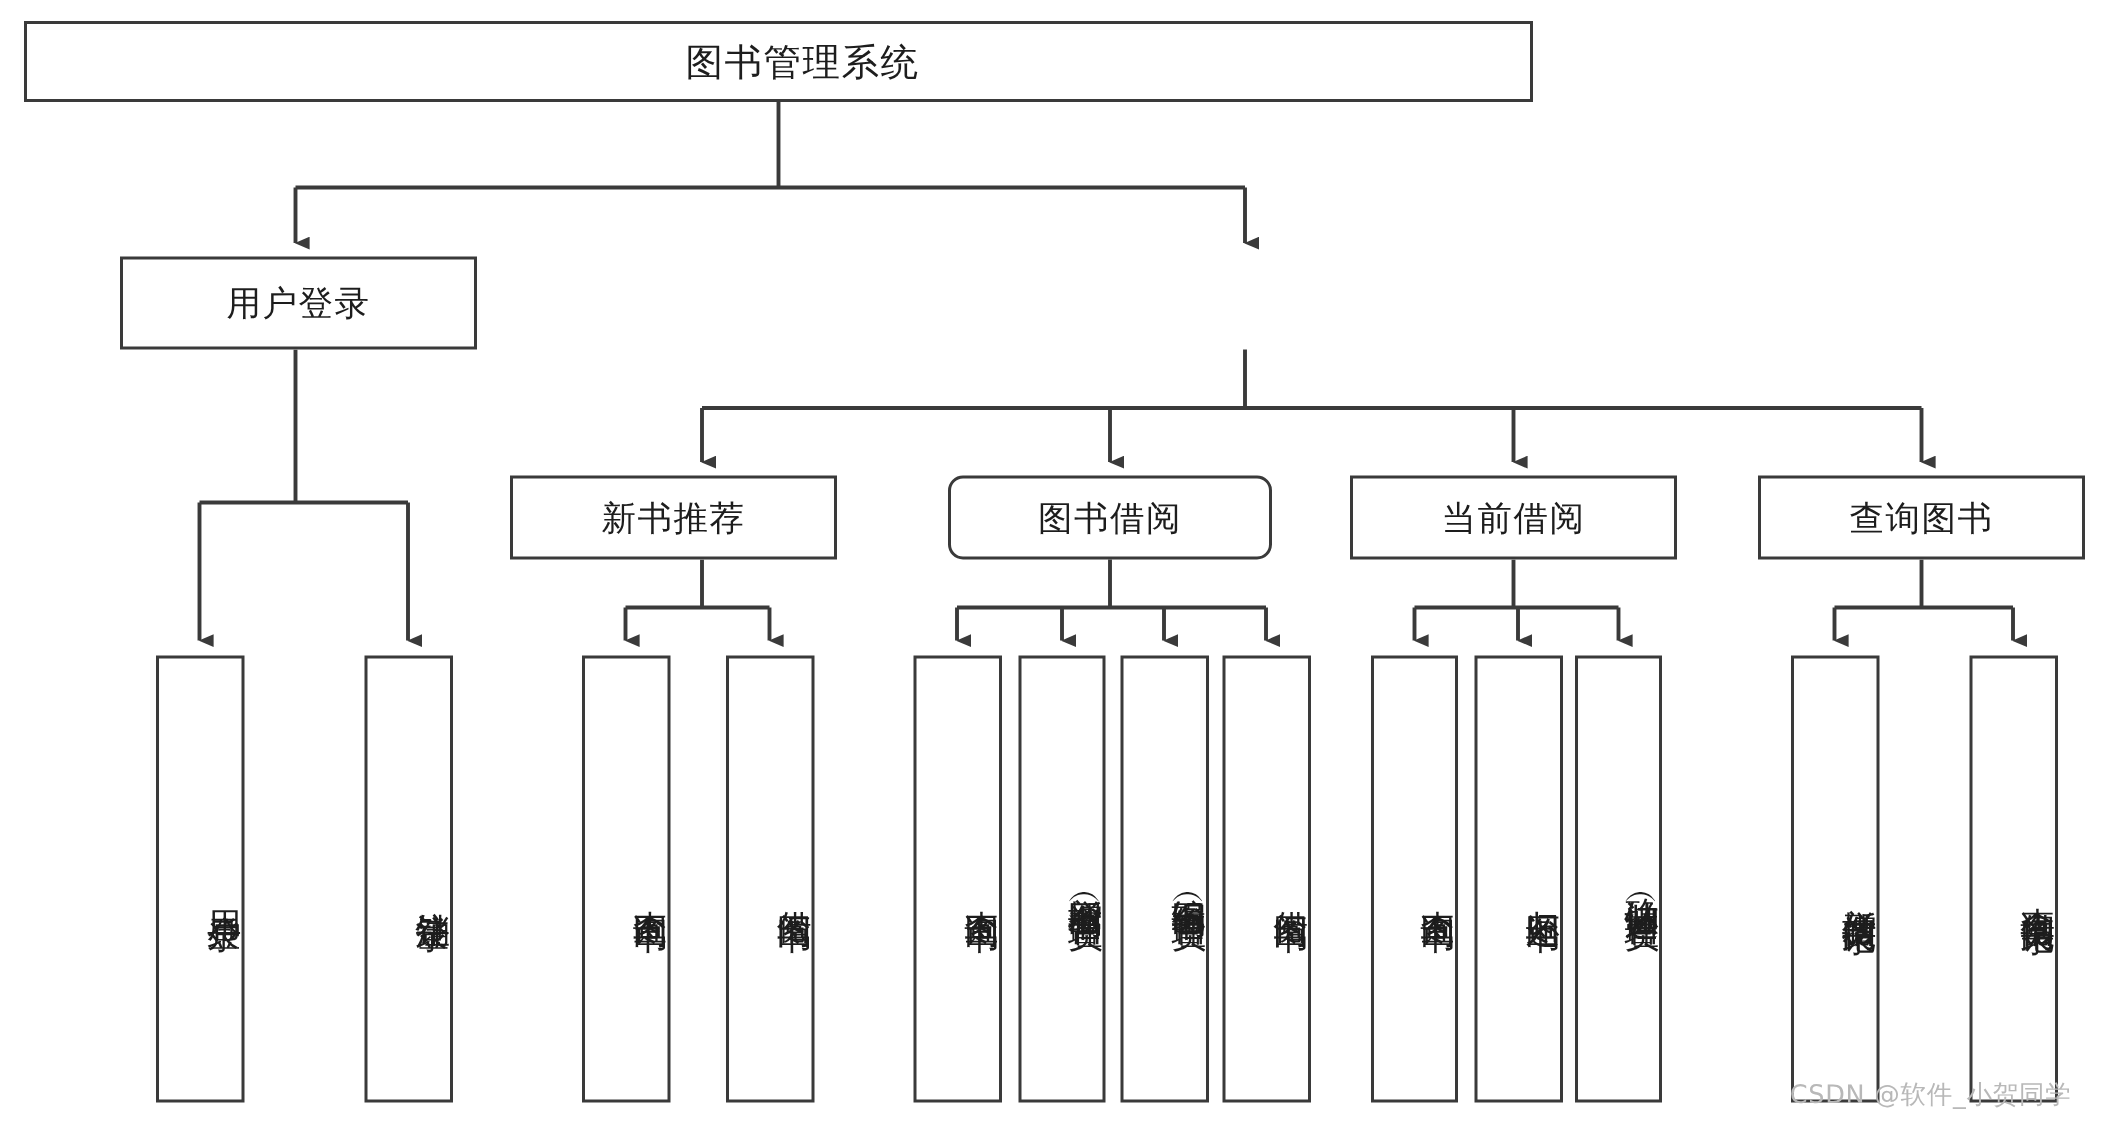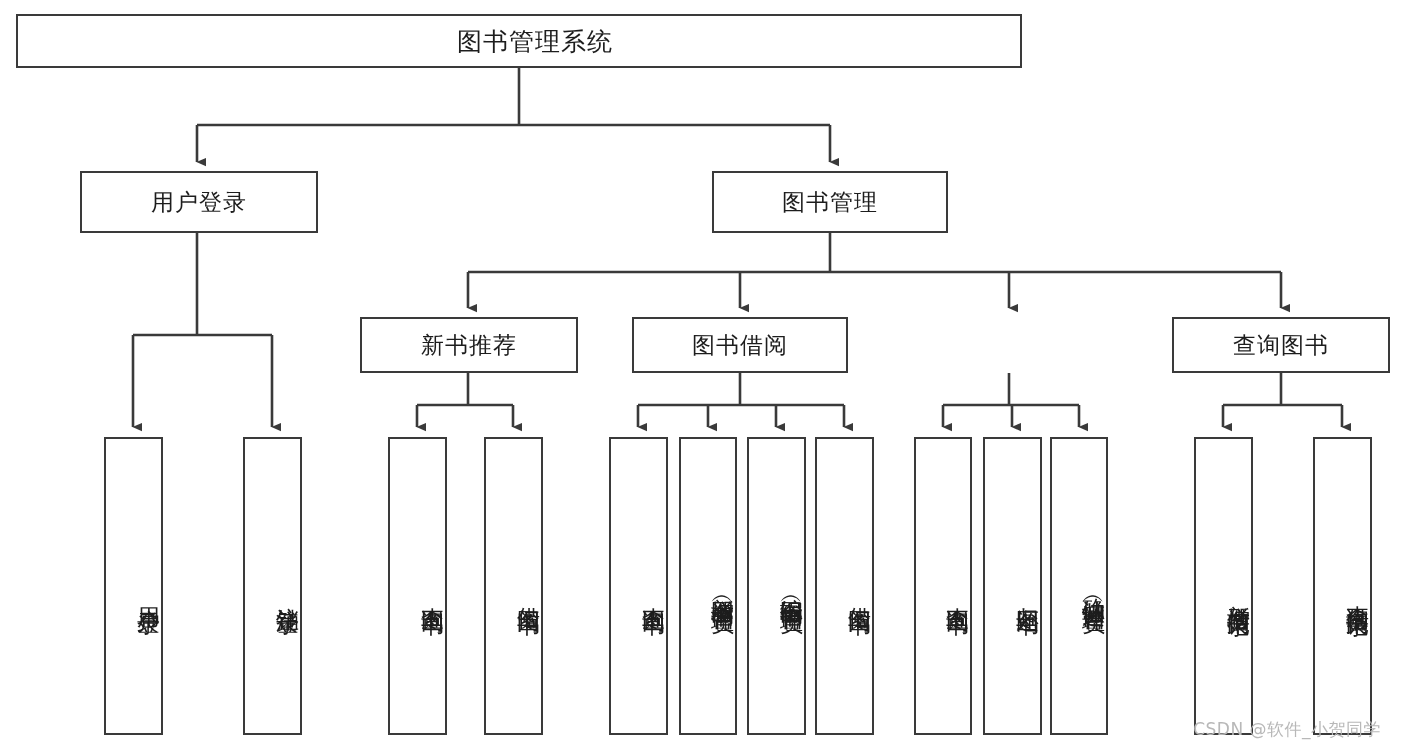--- a/index.html
+++ b/index.html
@@ -125,29 +125,29 @@
     </g>
   </svg>
 
   <div class="node horiz" id="root-node" style="left:16px; top:14px; width:1006px; height:54px;padding-left:32px;">
     <span>图书管理系统</span>
   </div>
 
   <div class="node horiz" style="left:80px; top:171px; width:238px; height:62px;">
     <span>用户登录</span>
   </div>
-  <div class="node horiz" style="left:712px; top:171px; width:236px; height:62px;">
-    <span>图书管理</span>
-  </div>
 
-  <div class="node horiz" style="left:360px; top:317px; width:218px; height:56px;">
+  <div class="node horiz" style="left:340px; top:317px; width:218px; height:56px;">
     <span>新书推荐</span>
   </div>
-  <div class="node horiz" style="left:632px; top:317px; width:216px; height:56px;">
+  <div class="node horiz" style="left:632px; top:317px; width:216px; height:56px;border-radius:10px;">
     <span>图书借阅</span>
+  </div>
+  <div class="node horiz" style="left:900px; top:317px; width:218px; height:56px;">
+    <span>当前借阅</span>
   </div>
   <div class="node horiz" style="left:1172px; top:317px; width:218px; height:56px;">
     <span>查询图书</span>
   </div>
 
   <div class="node vert" style="left:104px; top:437px; width:59px; height:298px;">
     <span class="txt">用户登录</span>
   </div>
   <div class="node vert" style="left:243px; top:437px; width:59px; height:298px;">
     <span class="txt">注销登录</span>

